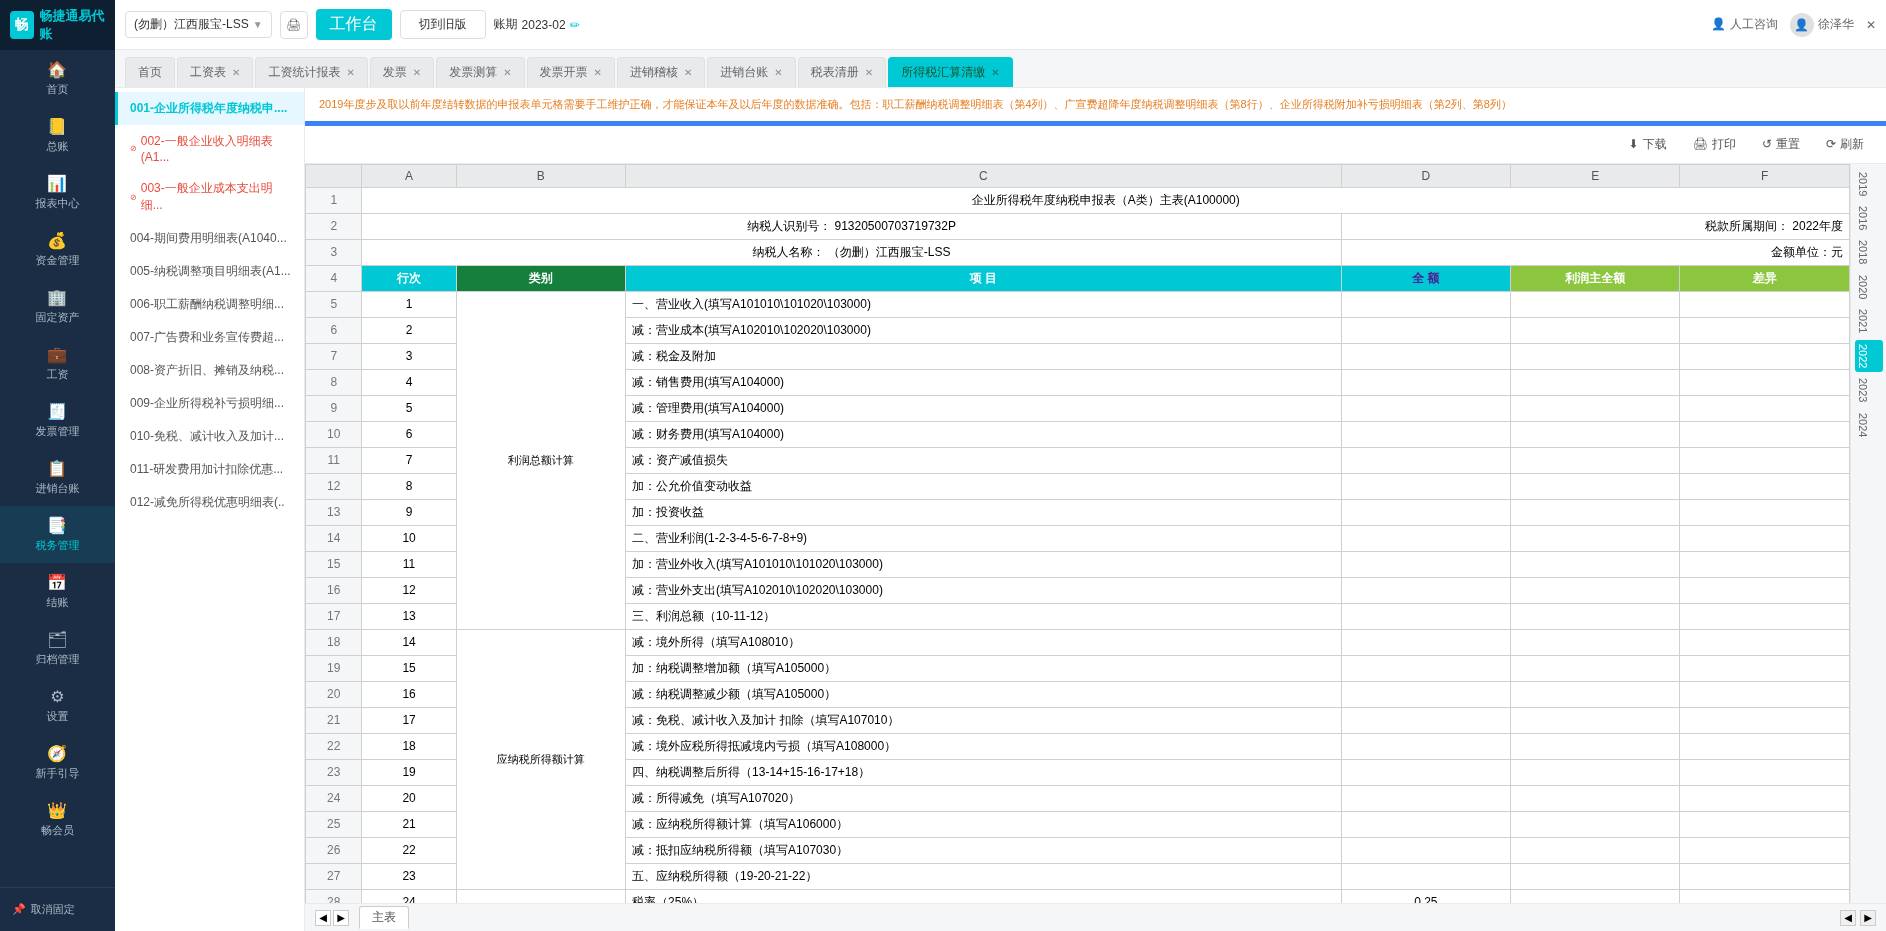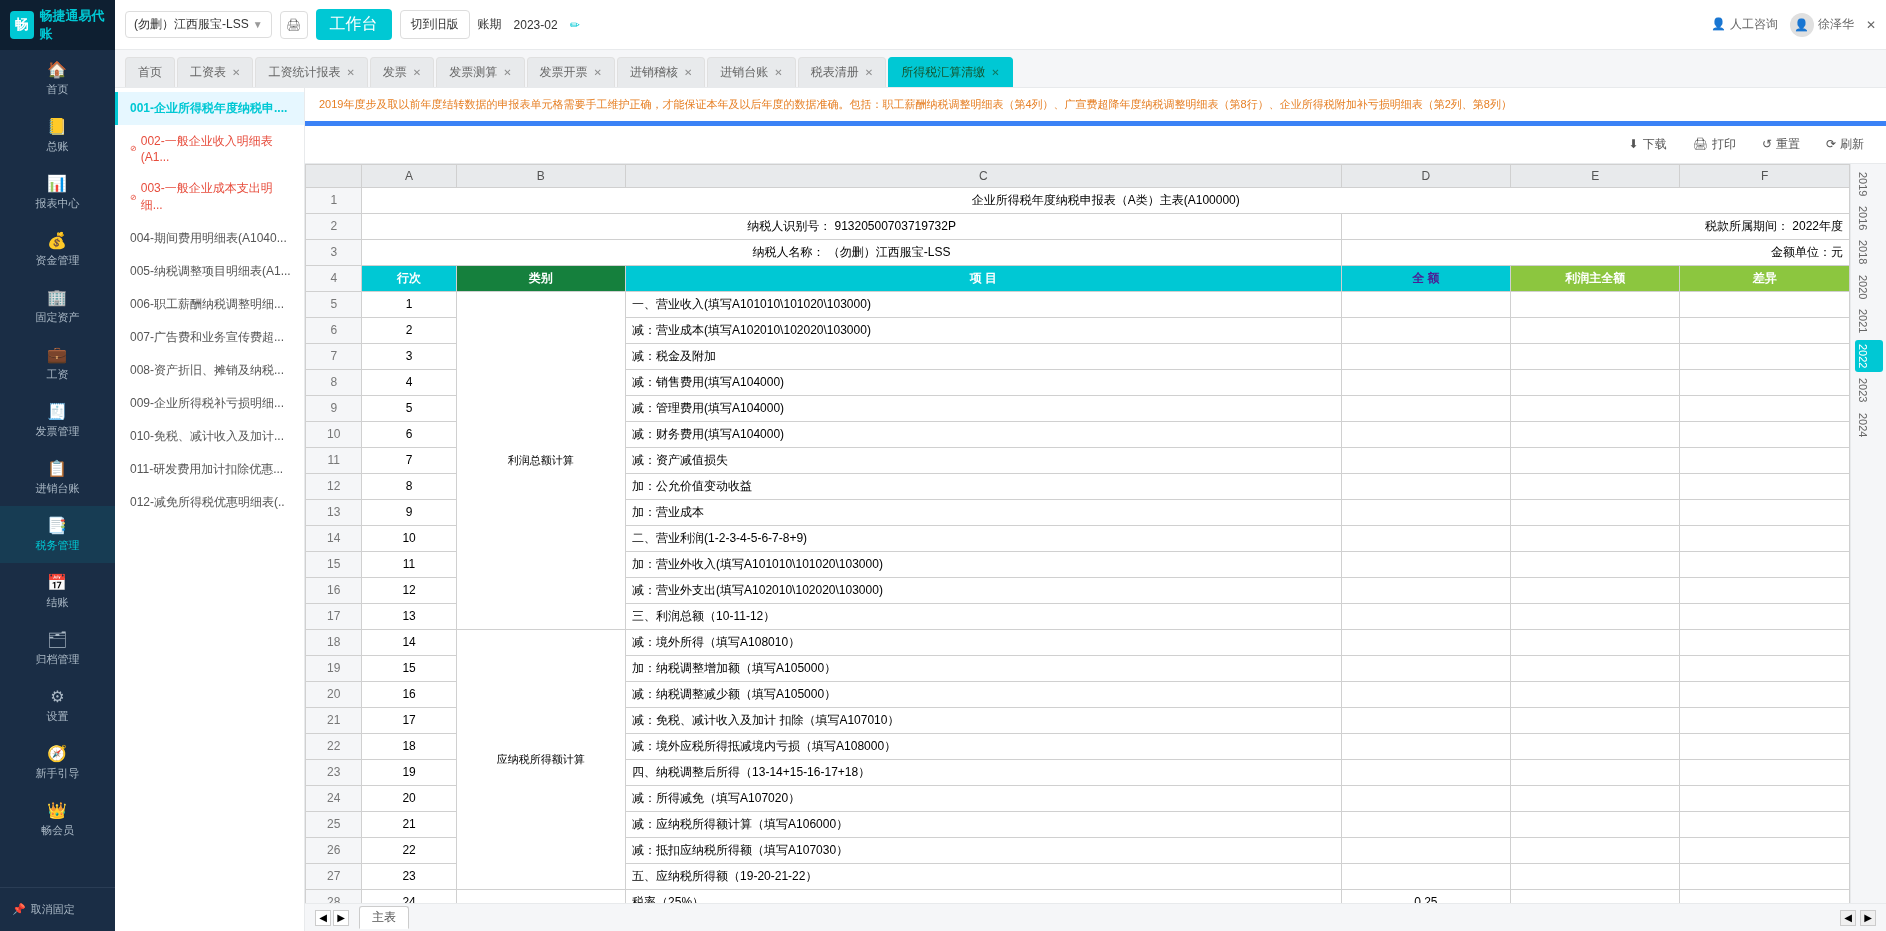--- a/index.html
+++ b/index.html
@@ -17,22 +17,22 @@
 
     
     .main { flex: 1; display: flex; flex-direction: column; overflow: hidden; }
 
     
     .topnav { height: 50px; background: #fff; display: flex; align-items: center; padding: 0 10px; gap: 8px; border-bottom: 1px solid #e8eaec; flex-shrink: 0; }
     .company-select { display: flex; align-items: center; gap: 4px; border: 1px solid #ddd; border-radius: 4px; padding: 4px 8px; cursor: pointer; color: #333; font-size: 12px; background: #fff; }
     .company-select .arrow { color: #999; font-size: 10px; }
     .icon-btn { width: 28px; height: 28px; border: 1px solid #ddd; border-radius: 4px; display: flex; align-items: center; justify-content: center; cursor: pointer; background: #fff; color: #666; }
     .work-btn { background: #00c8d4; color: #fff; border: none; border-radius: 4px; padding: 5px 14px; cursor: pointer; font-size: 16px; }
-    .switch-btn { border: 1px solid #ddd; border-radius: 4px; padding: 5px 10px; cursor: pointer; font-size: 12px; background: #fff; color: #333; }
-    .period-label { color: #333; font-size: 12px; display: flex; align-items: center; gap: 12px; }
+    .switch-btn { border: 1px solid #ddd; border-radius: 4px; padding: 5px 18px; cursor: pointer; font-size: 12px; background: #fff; color: #333; }
+    .period-label { color: #333; font-size: 12px; display: flex; align-items: center; gap: 4px; }
     .period-edit { color: #00c8d4; cursor: pointer; font-size: 12px; }
     .topnav-right { margin-left: auto; display: flex; align-items: center; gap: 12px; color: #666; font-size: 12px; }
     .topnav-right span { cursor: pointer; }
     .user-info { display: flex; align-items: center; gap: 4px; cursor: pointer; }
     .user-avatar { width: 24px; height: 24px; background: #e0e0e0; border-radius: 50%; display: flex; align-items: center; justify-content: center; }
 
     
     .tabbar { height: 38px; background: #f5f6f8; display: flex; align-items: flex-end; padding: 0 10px; gap: 2px; border-bottom: 1px solid #e8eaec; flex-shrink: 0; overflow-x: auto; }
     .tab { height: 30px; padding: 0 12px; border-radius: 4px 4px 0 0; display: flex; align-items: center; gap: 6px; cursor: pointer; font-size: 12px; background: #e8eaec; color: #666; border: 1px solid #e0e0e0; border-bottom: none; }
     .tab.active { background: #fff; color: #333; border-color: #e0e0e0; }
@@ -434,21 +434,21 @@
                   <td class="row-num">12</td>
                   <td>8</td>
                   <td class="label-cell">加：公允价值变动收益</td>
                   <td></td>
                   <td></td>
                   <td></td>
                 </tr>
                 <tr class="data-row">
                   <td class="row-num">13</td>
                   <td>9</td>
-                  <td class="label-cell">加：营业成本</td>
+                  <td class="label-cell">加：投资收益</td>
                   <td></td>
                   <td></td>
                   <td></td>
                 </tr>
                 <tr class="data-row">
                   <td class="row-num">14</td>
                   <td>10</td>
                   <td class="label-cell">二、营业利润(1-2-3-4-5-6-7-8+9)</td>
                   <td></td>
                   <td></td>

